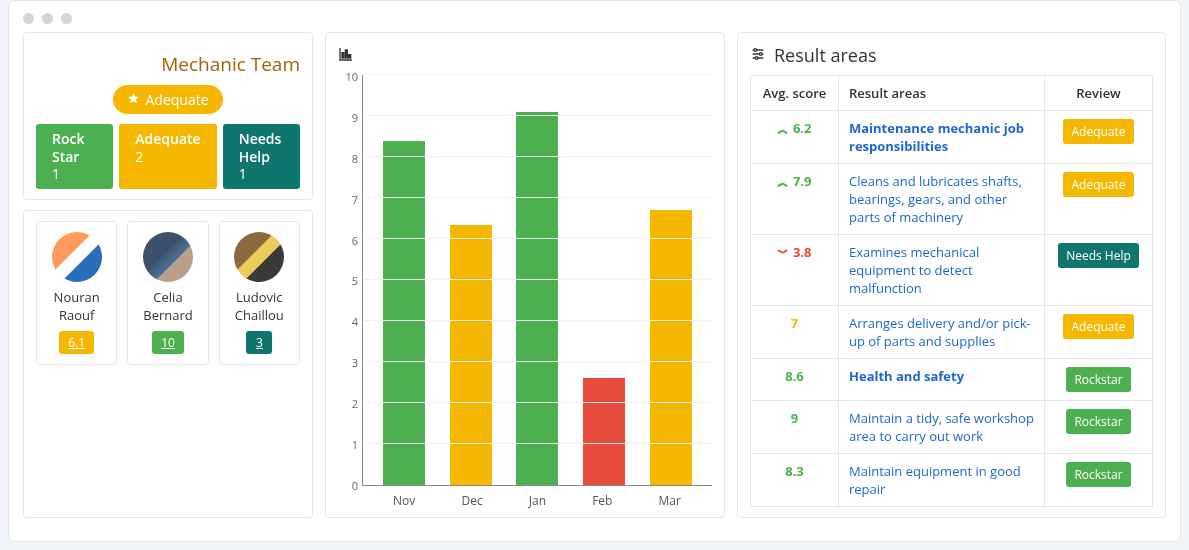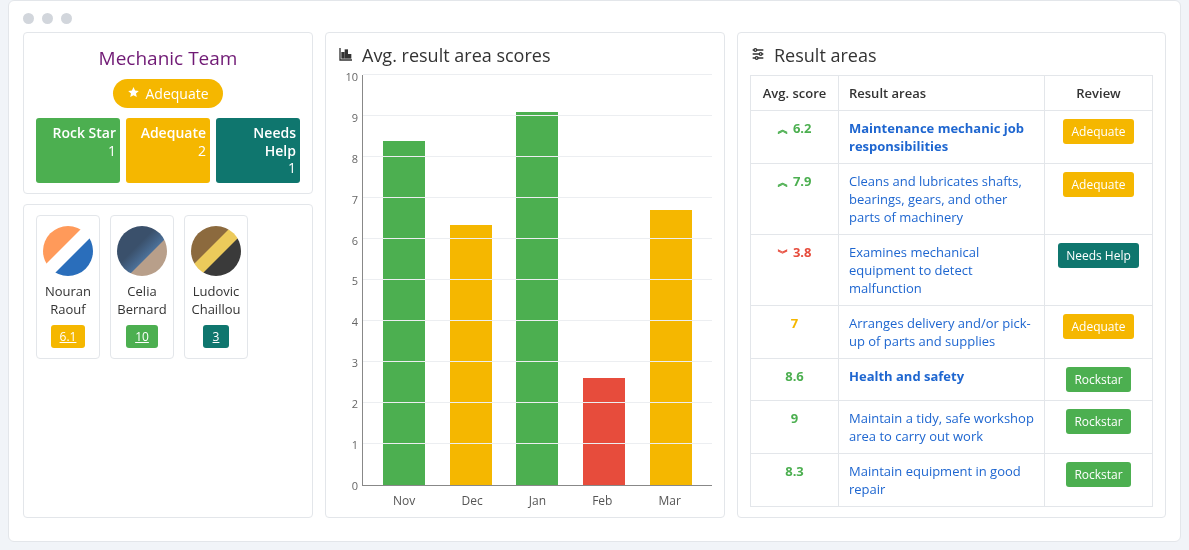--- a/index.html
+++ b/index.html
@@ -35,40 +35,40 @@
   .col-right{ flex: 1; }
   .card {
     background: #fff;
     border: 1px solid #e3e6ea;
     border-radius: 4px;
     padding: 10px 12px;
     height: 100%;
   }
   .card.team { height: auto; }
   .card.people { height: auto; flex:1; }
-  .team-title { font-size: 19px; text-align: center; color: #701a75; margin-top: 2px; }
+  .team-title { font-size: 19px; text-align: right; color: #a16207; margin-top: 8px; }
   .pill {
     display: inline-flex; align-items: center; gap: 5px;
     background: #f5b700; color: #fff;
     padding: 5px 14px; border-radius: 20px;
     font-size: 14px; font-weight: 500;
     margin: 8px auto 10px auto;
   }
   .center { text-align: center; }
   .status-row { display: flex; gap: 6px; }
   .status-box {
-    flex: 1; color: #fff; text-align: right;
-    padding: 6px 4px; border-radius: 3px;
+    flex: 1; color: #fff; text-align: left;
+    padding: 6px 16px; border-radius: 3px;
     font-size: 14px; font-weight: 600; line-height: 1.25;
   }
   .green { background: #4caf50; }
   .orange{ background: #f5b700; }
   .red   { background: #0f766e; }
   .status-box .count { font-weight: 400; }
-  .people-grid { display: grid; grid-template-columns: 1fr 1fr 1fr 1fr; gap: 10px; }
+  .people-grid { display: grid; grid-template-columns: 1fr 1fr 1fr; gap: 10px; }
   .person {
     border: 1px solid #e3e6ea; border-radius: 4px;
     text-align: center; padding: 10px 6px 10px 6px;
     color: #333;
   }
   .avatar {
     width: 50px; height: 50px; border-radius: 50%;
     margin: 0 auto 6px auto;
     background: #cfd8e3;
     background-size: cover; background-position: center;
@@ -156,21 +156,20 @@
       <div class="card">
         <div class="section-title">
           <span class="ico">
             <svg width="16" height="16" viewBox="0 0 24 24" fill="none" stroke="#333" stroke-width="2">
                 <path d="M3 3v18h18"></path>
                 <rect x="6" y="10" width="3" height="8" fill="#333"></rect>
                 <rect x="11" y="6" width="3" height="12" fill="#333"></rect>
                 <rect x="16" y="13" width="3" height="5" fill="#333"></rect>
               </svg>
           </span>
-          <span>Avg. result area scores</span>
         </div>
         <div class="chart-wrap">
           <div class="plot">
             <div class="yaxis" id="yaxis">
                 <span>10</span>
                 <span>9</span>
                 <span>8</span>
                 <span>7</span>
                 <span>6</span>
                 <span>5</span>

